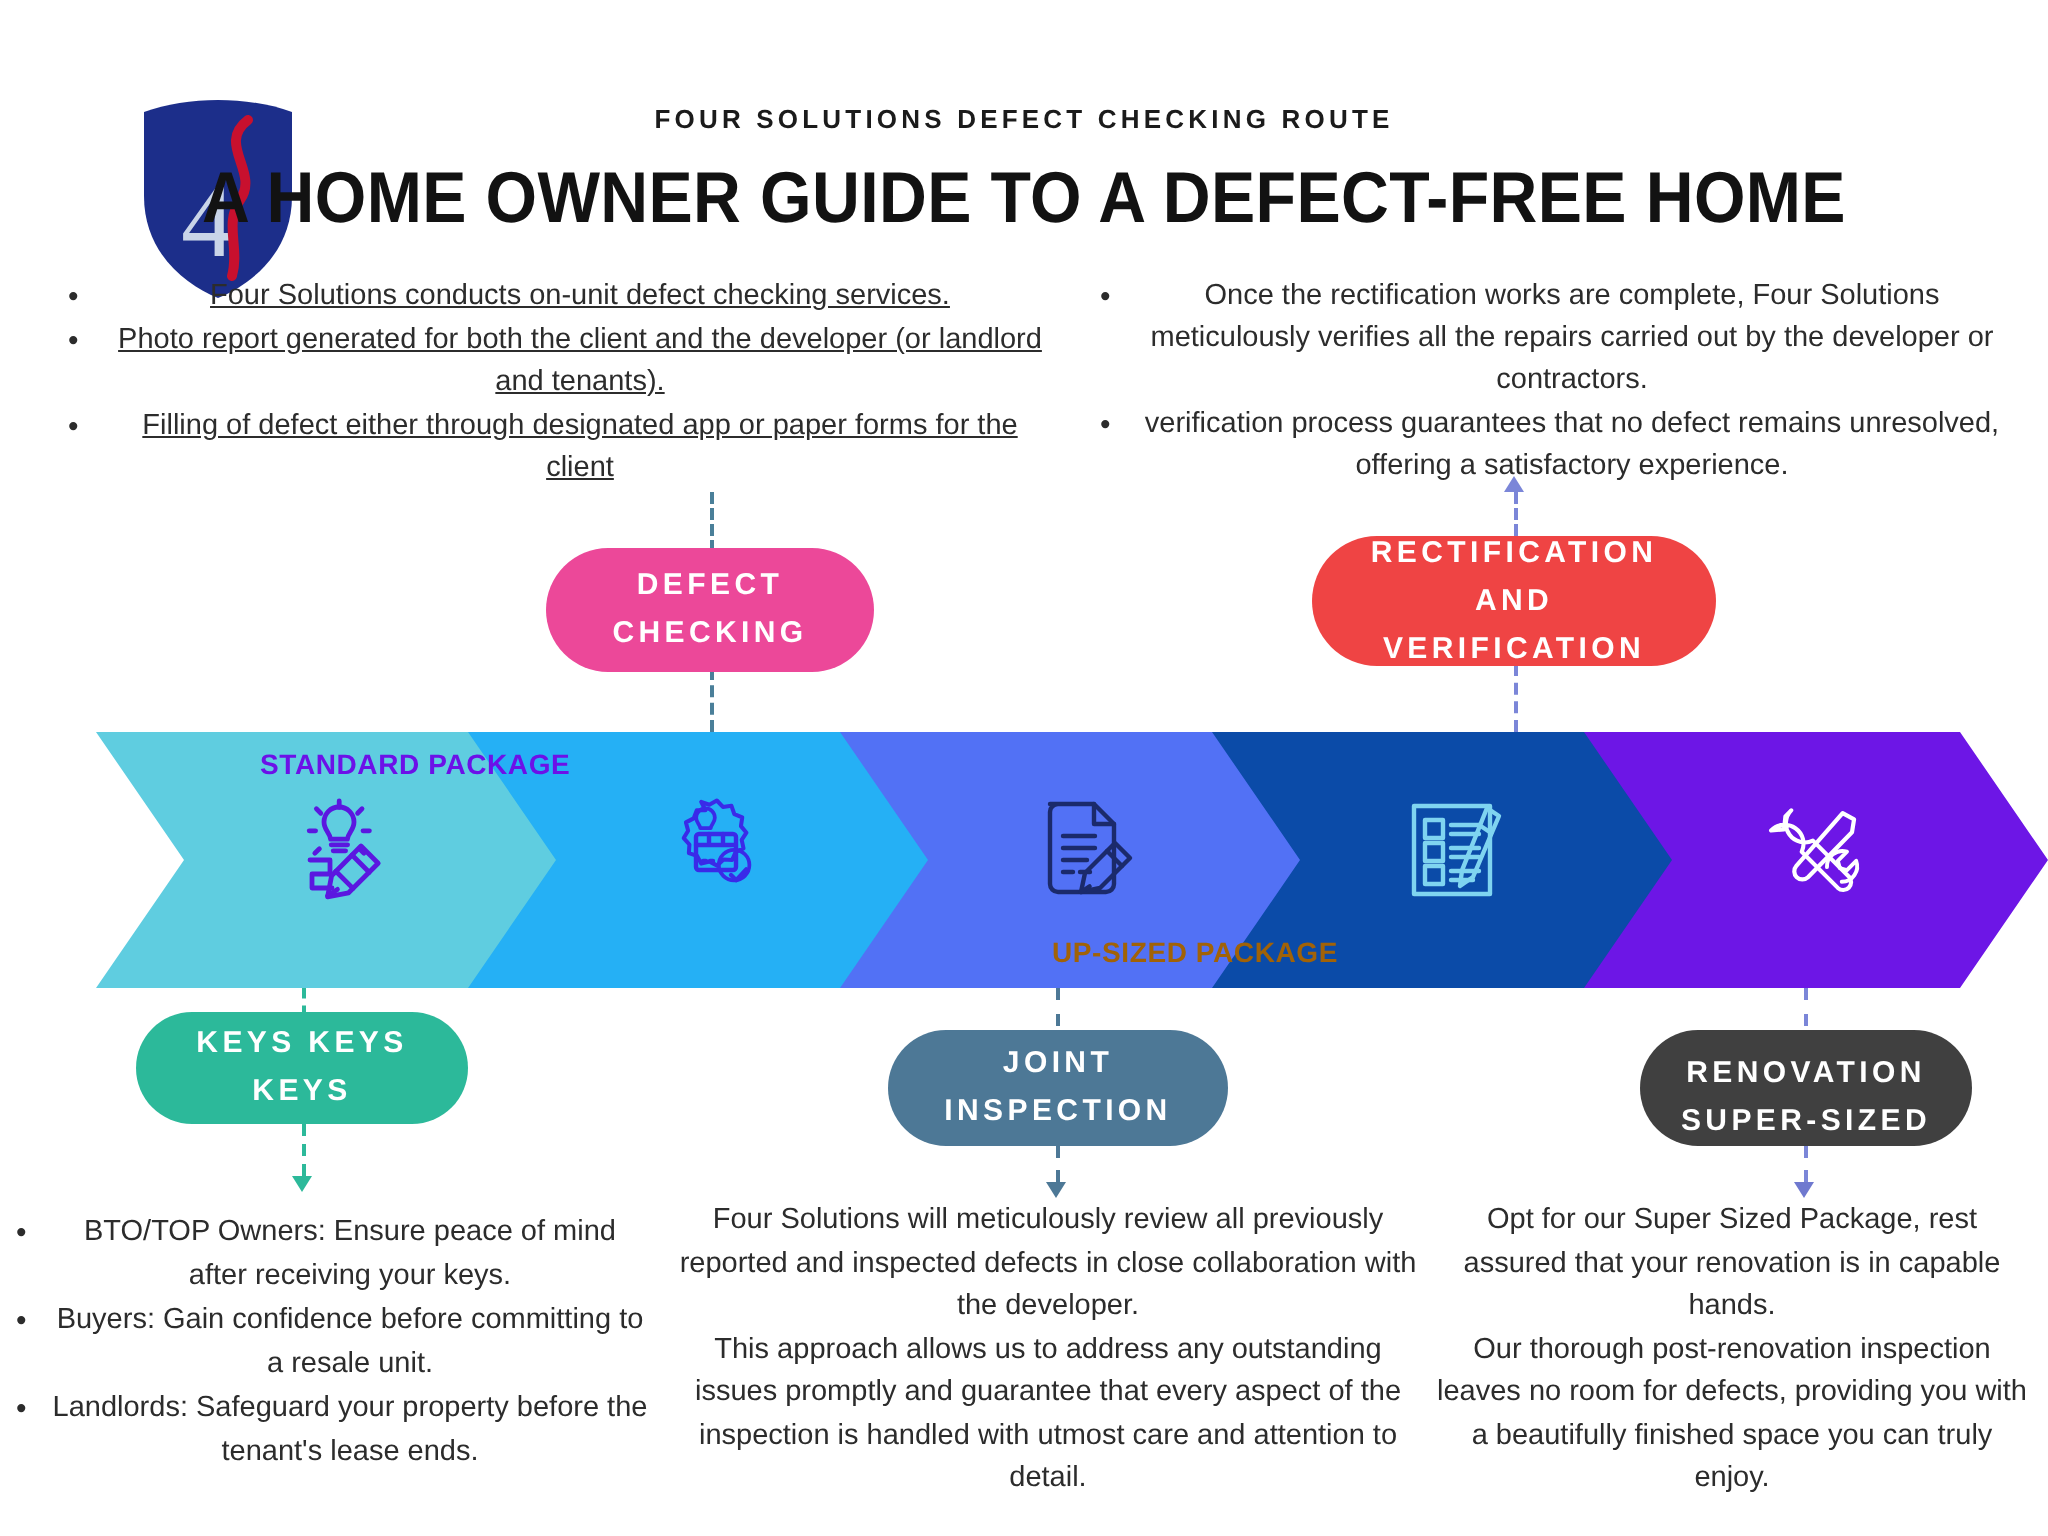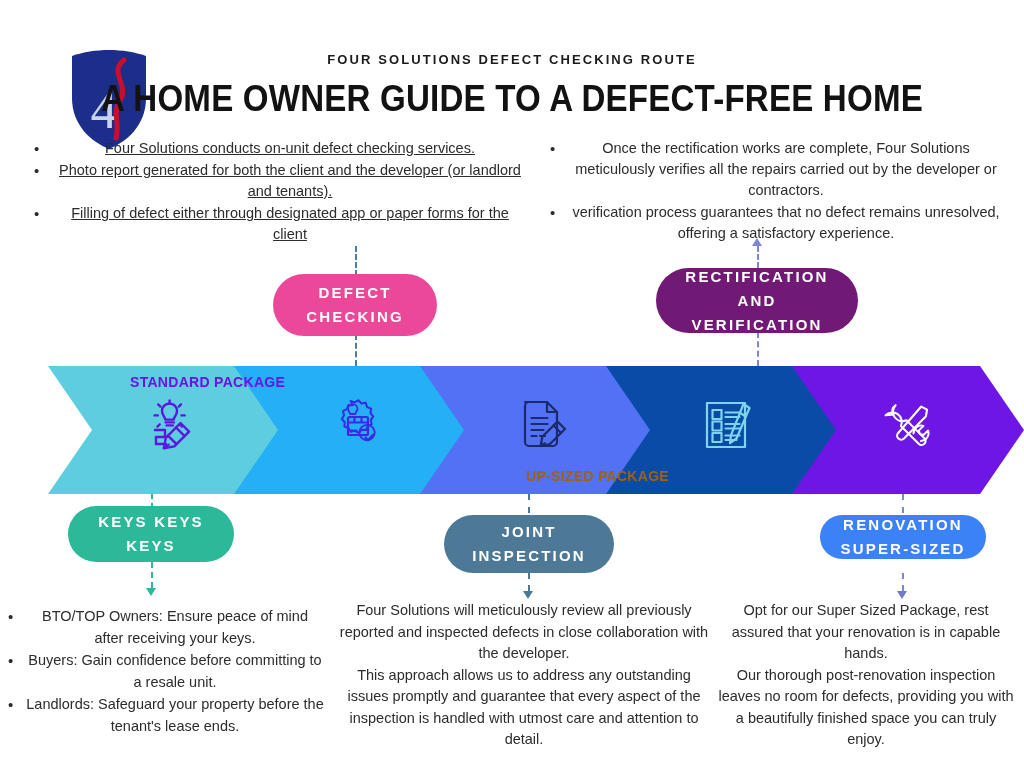--- a/index.html
+++ b/index.html
@@ -101,21 +101,21 @@
   <div class="vline" style="left:355px;top:246px;height:30px;"></div>
   <div class="vline" style="left:355px;top:334px;height:32px;"></div>
   <div class="vline purple" style="left:757px;top:246px;height:22px;"></div>
   <div class="arrowhead" style="left:752px;top:238px;border-bottom:8px solid #7b86d8;"></div>
   <div class="vline purple" style="left:757px;top:332px;height:34px;"></div>
 
   <div class="pill" style="left:273px;top:274px;width:164px;height:62px;background:#ec4899;">
     <span>DEFECT CHECKING</span>
   </div>
 
-  <div class="pill" style="left:656px;top:268px;width:202px;height:65px;background:#701a75;">
+  <div class="pill" style="left:656px;top:268px;width:202px;height:65px;background:#ef4444;">
     <span>RECTIFICATION AND VERIFICATION</span>
   </div>
 
   <div class="band">
 
     <div class="chev" style="left:0px;width:244px;background:#5fcde0;">
       <svg class="ico" viewBox="0 0 60 60">
         <g fill="none" stroke="#5b17e0" stroke-width="2.4" stroke-linecap="round" stroke-linejoin="round">
           <path d="M22 16 a7.5 7.5 0 0 1 15 0 c0 4-3 5.5-3.3 8.6 h-8.4 C25 21.5 22 20 22 16 z"></path>
           <path d="M25.6 27.4 h8.2 M26.6 30.4 h6.2"></path>
@@ -193,21 +193,21 @@
   <div class="arrowhead" style="left:897px;top:591px;border-top:8px solid #6f79cf;"></div>
 
   <div class="pill" style="left:68px;top:506px;width:166px;height:56px;background:#2cb99a;">
     <span>KEYS KEYS KEYS</span>
   </div>
 
   <div class="pill" style="left:444px;top:515px;width:170px;height:58px;background:#4d7896;">
     <span>JOINT INSPECTION</span>
   </div>
 
-  <div class="pill" style="left:820px;top:515px;width:166px;height:44px;background:#3b82f6;">
+  <div class="pill" style="left:820px;top:515px;width:166px;height:58px;background:#404040;align-items:flex-end;">
     <span>RENOVATION SUPER-SIZED</span>
   </div>
 
   <div class="botcol" style="left:0px;top:594px;width:330px;">
     <ul>
       <li>BTO/TOP Owners: Ensure peace of mind after receiving your keys.</li>
       <li>Buyers: Gain confidence before committing to a resale unit.</li>
       <li>Landlords: Safeguard your property before the tenant's lease ends.</li>
     </ul>
   </div>

